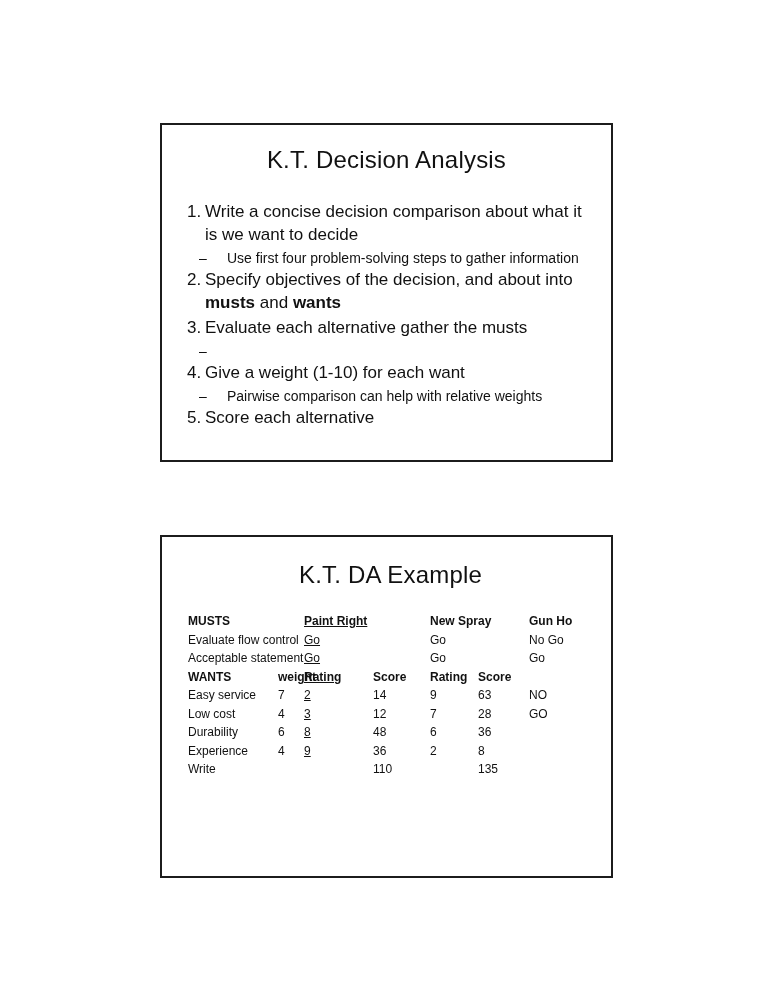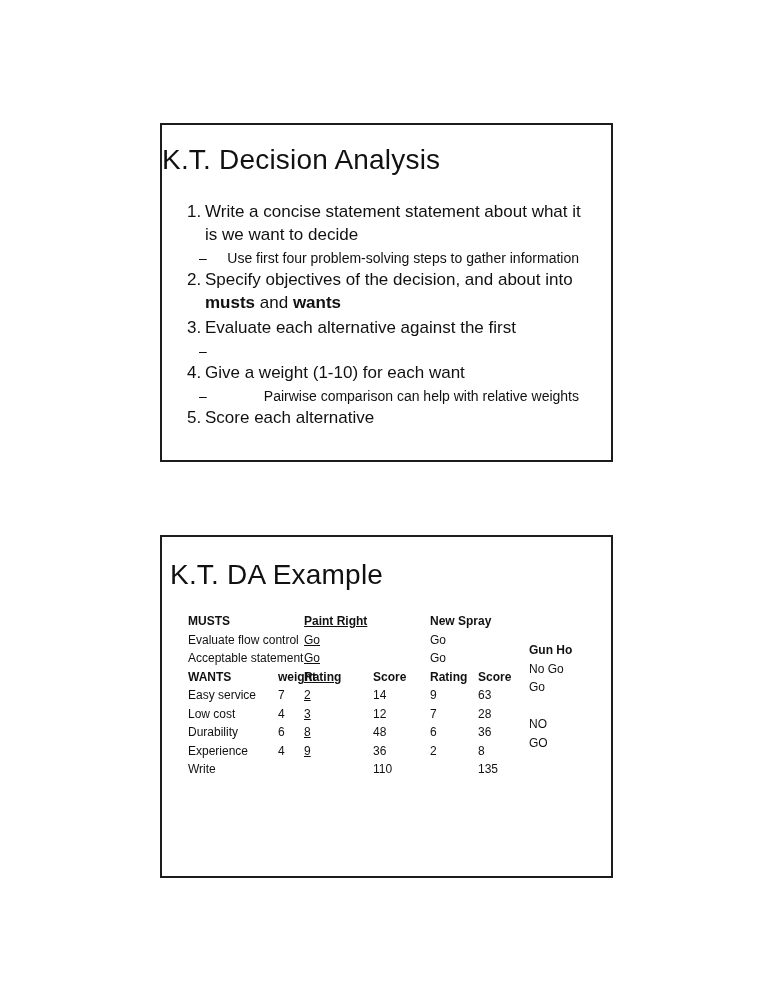--- a/index.html
+++ b/index.html
@@ -20,22 +20,22 @@
     left: 160px;
     width: 453px;
     box-sizing: border-box;
     border: 2px solid #1c1c1c;
     background: #ffffff;
   }
   #slide1 { top: 123px; height: 339px; }
   #slide2 { top: 535px; height: 343px; }
 
   .slide-title {
-    text-align: left;
-    font-size: 28px;
+    text-align: center;
+    font-size: 24px;
     line-height: 35px;
     font-weight: 400;
     letter-spacing: 0.2px;
   }
   #slide1 .slide-title { margin-top: 17px; }
   #slide2 .slide-title { margin-top: 20px; padding-left: 8px; }
 
   
   .list {
     margin-top: 23px;
@@ -63,21 +63,20 @@
     font-size: 14px;
     line-height: 20px;
     margin: 0;
   }
   .sub .dash {
     width: 28px;
     flex: 0 0 28px;
   }
   .sub .txt {
     width: 352px;
-    text-align: right;
   }
   b { font-weight: 700; }
 
   
   .kt-table {
     position: relative;
     margin-top: 20px;
     margin-left: 26px;
     font-size: 12px;
   }
@@ -91,49 +90,49 @@
     line-height: 18.5px;
     white-space: nowrap;
   }
   .trow.bold span { font-weight: 700; }
   .c0 { left: 0; }
   .c1 { left: 90px; }
   .c2 { left: 116px; text-decoration: underline; }
   .c3 { left: 185px; }
   .c4 { left: 242px; }
   .c5 { left: 290px; }
-  .c6 { left: 341px; margin-top: 29px; }
+  .c6 { left: 341px; }
 </style>
 </head>
 <body>
 
 <div class="slide" id="slide1">
   <div class="slide-title">K.T. Decision Analysis</div>
 
   <div class="list">
 
     <div class="item">
       <span class="num">1.</span>
-      <span class="txt">Write a concise statement statement about what it is we want to decide</span>
+      <span class="txt">Write a concise decision comparison about what it is we want to decide</span>
     </div>
     <div class="subs">
       <div class="sub">
         <span class="dash">–</span>
         <span class="txt">Use first four problem-solving steps to gather information</span>
       </div>
     </div>
 
     <div class="item">
       <span class="num">2.</span>
       <span class="txt"><span>Specify objectives of the decision, and about into </span><b>musts</b><span> and </span><b>wants</b></span>
     </div>
 
     <div class="item">
       <span class="num">3.</span>
-      <span class="txt">Evaluate each alternative against the first</span>
+      <span class="txt">Evaluate each alternative gather the musts</span>
     </div>
     <div class="subs">
       <div class="sub">
         <span class="dash">–</span>
       </div>
     </div>
 
     <div class="item">
       <span class="num">4.</span>
       <span class="txt">Give a weight (1-10) for each want</span>

